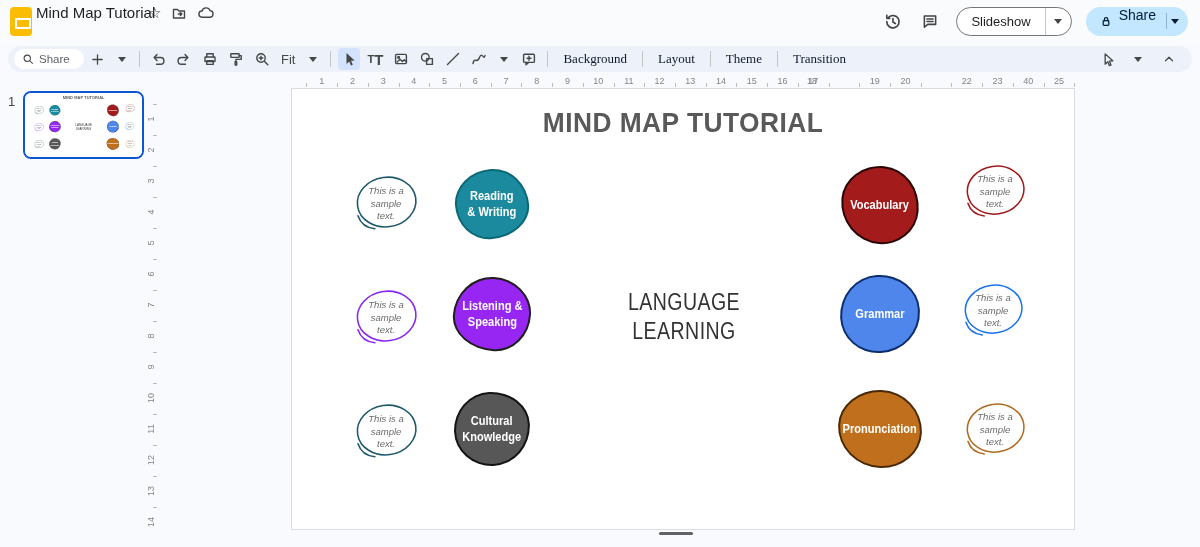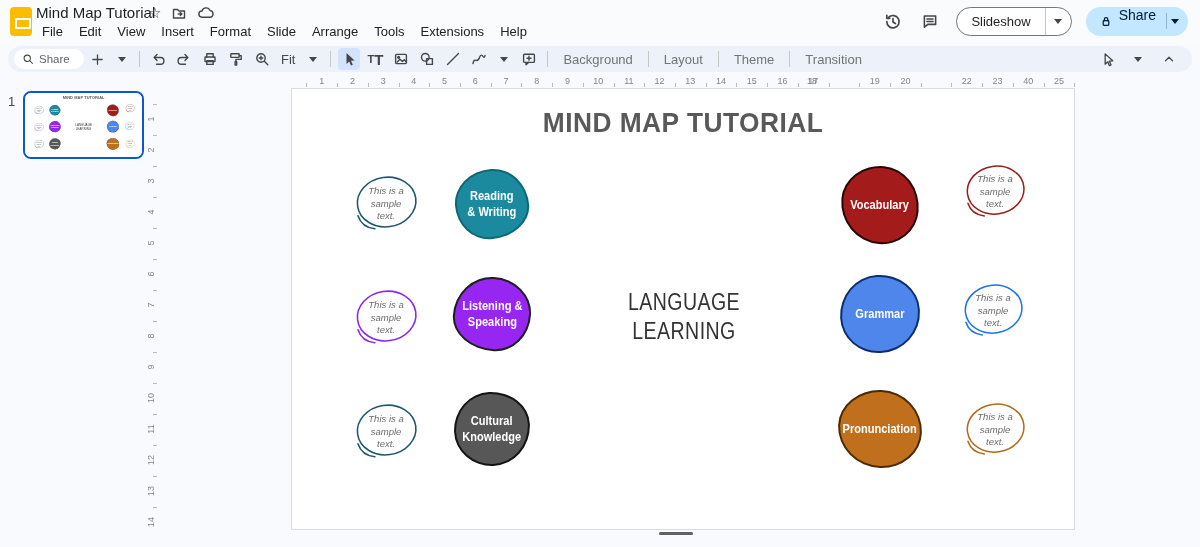--- a/index.html
+++ b/index.html
@@ -30,21 +30,21 @@
 
   
   .toolbar { position:absolute; left:8px; top:46px; width:1184px; height:26px; background:#edf2fa; border-radius:13px; display:flex; align-items:center; }
   .search-pill { margin-left:6px; width:70px; height:20px; background:#fff; border-radius:10px; display:flex; align-items:center; padding:0 8px; gap:5px; }
   .search-pill span { font-size:11.5px; color:#5f6368; }
   .tb-btn { height:22px; min-width:22px; display:flex; align-items:center; justify-content:center; border-radius:4px; color:#444746; margin:0 2px; }
   .tb-btn.selected { background:#d3e3fd; }
   .tb-caret { margin:0 1px; }
   .tb-div { width:1px; height:16px; background:#c4c7c5; margin:0 5px; }
   .tb-text { font-size:13px; color:#444746; padding:0 6px; }
-  .tb-cmd { font-size:13px; color:#737373; font-weight:500; padding:0 10px; }
+  .tb-cmd { font-size:13px; color:#0f172a; font-weight:500; padding:0 10px;font-family:Liberation Serif, serif; }
   .tt-icon { font-weight:600; color:#444746; letter-spacing:0; }
   .tt-icon .t1 { font-size:11px; } .tt-icon .t2 { font-size:15px; }
   .toolbar-right { margin-left:auto; display:flex; align-items:center; margin-right:10px; gap:6px; }
 
   
   .slide-num { position:absolute; left:8px; top:94px; font-size:13px; color:#444746; }
   .thumb { position:absolute; left:23px; top:91px; width:121px; height:68px; background:#fff; border:2px solid #0b57d0; border-radius:8px; overflow:hidden; }
   .thumb-scale { position:absolute; left:0; top:0; width:784px; height:442px; transform:scale(0.1495); transform-origin:0 0; }
 
   
@@ -84,32 +84,20 @@
       <svg class="ic" width="16" height="16" viewBox="0 0 16 16">
           <path d="M2.5 4.5 h4 l1.5 1.5 H13.5 v7 H2.5 z"></path>
           <path d="M7.2 9 h3.6 M9.3 7.4 L10.9 9 9.3 10.6"></path>
         </svg>
     </span>
     <span>
       <svg class="ic" width="17" height="16" viewBox="0 0 17 16">
           <path d="M5 12.2 a3.1 3.1 0 0 1 0-6.2 a4.2 4.2 0 0 1 8-0.4 a2.7 2.7 0 0 1 -0.6 6.6 z"></path>
         </svg>
     </span>
-  </div>
-  <div class="menubar">
-    <span class="menu-item">File</span>
-    <span class="menu-item">Edit</span>
-    <span class="menu-item">View</span>
-    <span class="menu-item">Insert</span>
-    <span class="menu-item">Format</span>
-    <span class="menu-item">Slide</span>
-    <span class="menu-item">Arrange</span>
-    <span class="menu-item">Tools</span>
-    <span class="menu-item">Extensions</span>
-    <span class="menu-item">Help</span>
   </div>
 
   <div class="top-right">
     <span class="icon-btn">
       <svg class="ic" width="19" height="19" viewBox="0 0 16 16">
           <path d="M3.2 8 a5.2 5.2 0 1 0 1.5-3.5"></path>
           <path d="M3.2 2.8 v2.5 h2.5"></path>
           <path d="M8.4 5.6 v2.8 l2 1.3"></path>
         </svg>
     </span>

